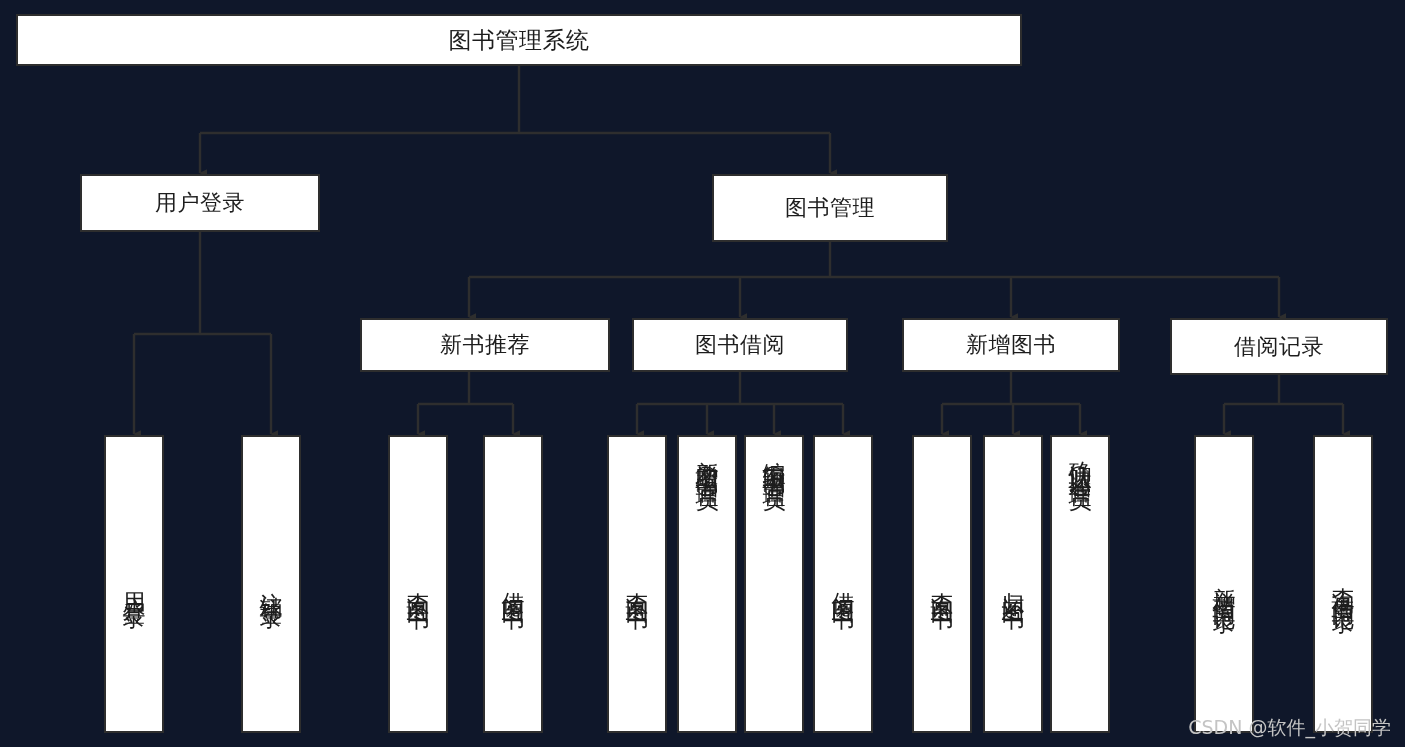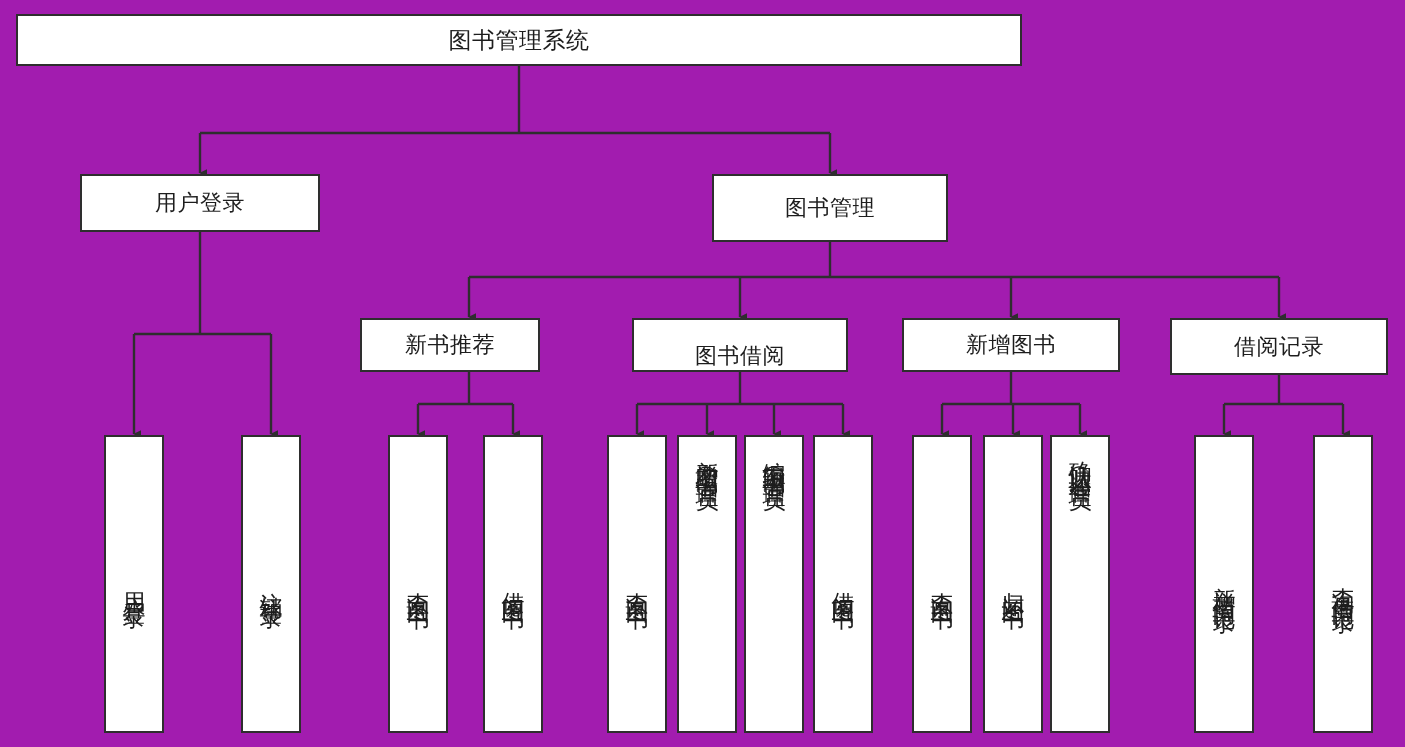--- a/index.html
+++ b/index.html
@@ -8,21 +8,21 @@
     padding: 0;
     background: #ffffff;
   }
   body {
     font-family: "DejaVu Sans", "Liberation Sans", sans-serif;
   }
   #diagram-root {
     position: relative;
     width: 1405px;
     height: 747px;
-    background: #a21caf;
+    background: #0f172a;
     overflow: hidden;
   }
   #edges-layer {
     position: absolute;
     left: 0;
     top: 0;
     width: 1405px;
     height: 747px;
     pointer-events: none;
   }
@@ -132,24 +132,24 @@
   <div id="nodes-layer">
       <div class="node horizontal root" style="left: 16px; top: 14px; width: 1006px; height: 52px;">
         <span class="node-label">图书管理系统</span>
       </div>
       <div class="node horizontal" style="left: 80px; top: 174px; width: 240px; height: 58px;">
         <span class="node-label">用户登录</span>
       </div>
       <div class="node horizontal" style="left: 712px; top: 174px; width: 236px; height: 68px;">
         <span class="node-label">图书管理</span>
       </div>
-      <div class="node horizontal" style="left: 360px; top: 318px; width: 180px; height: 54px;">
+      <div class="node horizontal" style="left: 360px; top: 318px; width: 250px; height: 54px;">
         <span class="node-label">新书推荐</span>
       </div>
-      <div class="node horizontal" style="left: 632px; top: 318px; width: 216px; height: 54px; align-items: flex-end;">
+      <div class="node horizontal" style="left: 632px; top: 318px; width: 216px; height: 54px;">
         <span class="node-label">图书借阅</span>
       </div>
       <div class="node horizontal" style="left: 902px; top: 318px; width: 218px; height: 54px;">
         <span class="node-label">新增图书</span>
       </div>
       <div class="node horizontal" style="left: 1170px; top: 318px; width: 218px; height: 57px;">
         <span class="node-label">借阅记录</span>
       </div>
       <div class="node vertical" style="left: 104px; top: 435px; width: 60px; height: 298px;">
         <span class="node-label">用户登录</span>
@@ -185,13 +185,14 @@
         <span class="node-label">确认归还（管理员）</span>
       </div>
       <div class="node vertical" style="left: 1194px; top: 435px; width: 60px; height: 298px;">
         <span class="node-label">新增借阅记录</span>
       </div>
       <div class="node vertical" style="left: 1313px; top: 435px; width: 60px; height: 298px;">
         <span class="node-label">查询借阅记录</span>
       </div>
     </div>
 
+  <div id="watermark">CSDN @软件_小贺同学</div>
 </div>
 
 </body></html>

